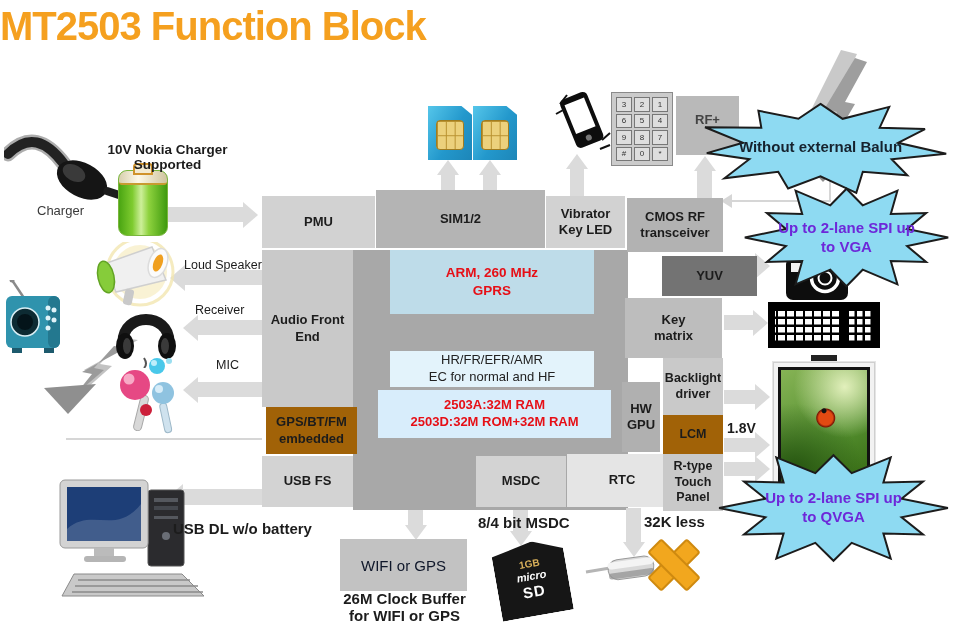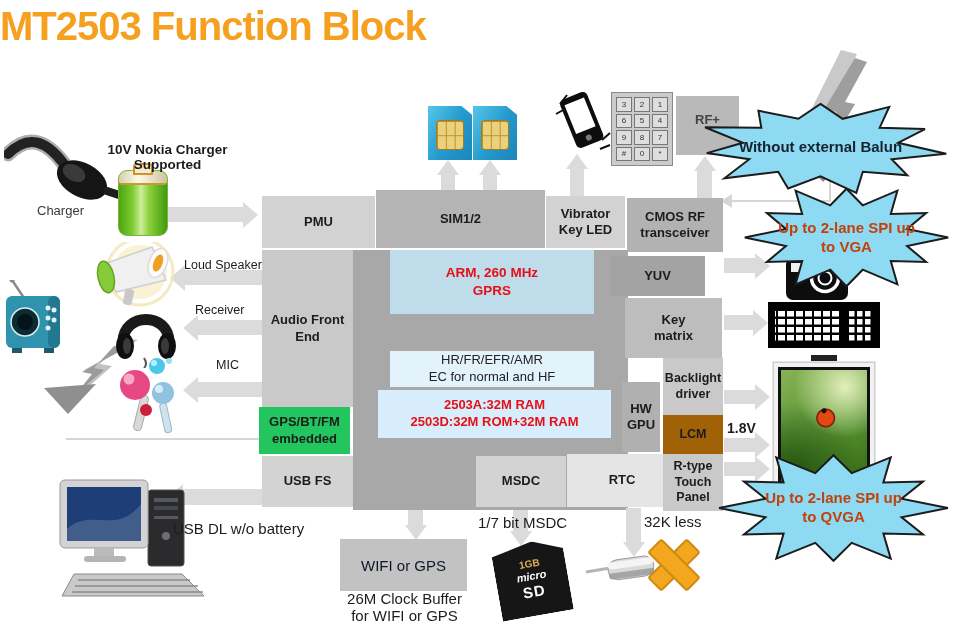--- a/index.html
+++ b/index.html
@@ -36,29 +36,29 @@
   .ar.down::after{bottom:0;left:50%;transform:translateX(-50%);
       border:11px solid transparent;border-bottom:0;border-top:15px solid #dbdbdb}
 
   .thin{position:absolute;background:#d6d6d6;z-index:0}
   .thinhead{position:absolute;width:0;height:0;z-index:0;
       border:7px solid transparent;border-left:0;border-right:11px solid #d6d6d6}
 
   
   .lbl{position:absolute;color:#1c1c1c;font-size:12.5px;z-index:4;white-space:pre-line}
   .lbl.b{font-weight:bold}
-  .lbl.big{font-size:15px;font-weight:normal}
+  .lbl.big{font-size:15px;font-weight:bold}
   .lbl.ctr{text-align:center}
 
   
   .burst{position:absolute;z-index:5}
   .burst .btxt{position:absolute;inset:0;display:flex;align-items:center;justify-content:center;
       text-align:center;font-weight:bold;font-size:15px;line-height:1.25;white-space:pre-line;z-index:1}
   .burst .btxt.dark{color:#16222e}
-  .burst .btxt.red{color:#c2410c}
+  .burst .btxt.red{color:#6d28d9}
 
   .icon{position:absolute;z-index:3}
 
   
   .sim-card{position:absolute;background:linear-gradient(120deg,#55c6ea,#2398cc 55%,#1d86b8);
       clip-path:polygon(0 0,76% 0,100% 16%,100% 100%,0 100%)}
   .sim-chip{position:absolute;left:18%;top:26%;width:60%;height:52%;
       background-color:#ecd17c;border:1px solid #a07c20;border-radius:4px;
       background-image:linear-gradient(#b8912f 1px,transparent 1px),
                        linear-gradient(90deg,#b8912f 1px,transparent 1px);
@@ -126,26 +126,26 @@
   <div class="thin" style="left:66px;top:438px;width:196px;height:2px"></div>
 
   <div class="core" style="left:353px;top:250px;width:275px;height:260px"></div>
 
   <div class="blk" style="left:262px;top:196px;width:113px;height:52px;background:#d2d2d2">PMU</div>
   <div class="blk" style="left:376px;top:190px;width:169px;height:58px;background:#b4b4b4">SIM1/2</div>
   <div class="blk" style="left:546px;top:196px;width:79px;height:52px;background:#d2d2d2">Vibrator
 Key LED</div>
   <div class="blk" style="left:627px;top:198px;width:96px;height:54px;background:#b2b2b2">CMOS RF
 transceiver</div>
-  <div class="blk" style="left:610px;top:256px;width:95px;height:40px;background:#a3a3a3">YUV</div>
+  <div class="blk" style="left:662px;top:256px;width:95px;height:40px;background:#737373">YUV</div>
   <div class="blk" style="left:625px;top:298px;width:97px;height:60px;background:#bdbdbd">Key
 matrix</div>
   <div class="blk" style="left:262px;top:250px;width:91px;height:157px;background:#c9c9c9">Audio Front
 End</div>
-  <div class="blk" style="left:259px;top:407px;width:91px;height:47px;background:#22c55e">GPS/BT/FM
+  <div class="blk" style="left:266px;top:407px;width:91px;height:47px;background:#a16207">GPS/BT/FM
 embedded</div>
   <div class="blk" style="left:262px;top:456px;width:91px;height:51px;background:#d3d3d3">USB FS</div>
   <div class="blk" style="left:476px;top:456px;width:90px;height:51px;background:#d3d3d3">MSDC</div>
   <div class="blk" style="left:567px;top:454px;width:110px;height:53px;background:#e5e5e5">RTC</div>
   <div class="blk small" style="left:663px;top:358px;width:60px;height:57px;background:#c9c9c9">Backlight
 driver</div>
   <div class="blk small" style="left:663px;top:415px;width:60px;height:39px;background:#a16207">LCM</div>
   <div class="blk small" style="left:663px;top:454px;width:60px;height:57px;background:#c9c9c9">R-type
 Touch
 Panel</div>
@@ -354,21 +354,21 @@
 
   <div class="lbl b ctr" style="left:85px;top:142px;width:165px;font-size:13.5px">10V Nokia Charger
 Supported</div>
   <div class="lbl" style="left:37px;top:203px;color:#3a3a3a;font-size:13px">Charger</div>
   <div class="lbl" style="left:184px;top:258px">Loud Speaker</div>
   <div class="lbl" style="left:195px;top:303px">Receiver</div>
   <div class="lbl" style="left:216px;top:358px">MIC</div>
   <div class="lbl big" style="left:173px;top:520px">USB DL w/o battery</div>
   <div class="lbl big ctr" style="left:322px;top:590px;width:165px">26M Clock Buffer
 for WIFI or GPS</div>
-  <div class="lbl big" style="left:478px;top:514px">1/7 bit MSDC</div>
+  <div class="lbl big" style="left:478px;top:514px">8/4 bit MSDC</div>
   <div class="lbl big" style="left:644px;top:513px">32K less</div>
   <div class="lbl b" style="left:727px;top:420px;font-size:14px">1.8V</div>
 
   <div class="burst" style="left:688px;top:96px;width:265px;height:102px">
       <svg width="265" height="102" style="position:absolute;left:0;top:0">
         <polygon points="132.5,7.9 154.6,22.8 201.2,10.9 191.7,31.7 237.0,33.1 210.0,46.8 258.2,57.8 203.7,63.2 219.3,79.2 174.8,75.7 168.3,96.8 132.5,80.4 100.1,92.4 90.2,75.7 36.5,82.2 61.3,63.2 18.8,57.1 55.0,46.8 17.0,31.2 73.3,31.7 70.4,14.7 110.4,22.8" fill="#8EDAF2" stroke="#1c1c1c" stroke-width="2"></polygon>
       </svg>
     <div class="btxt dark">Without external Balun</div>
   </div>
   <div class="burst" style="left:740px;top:180px;width:213px;height:115px">

